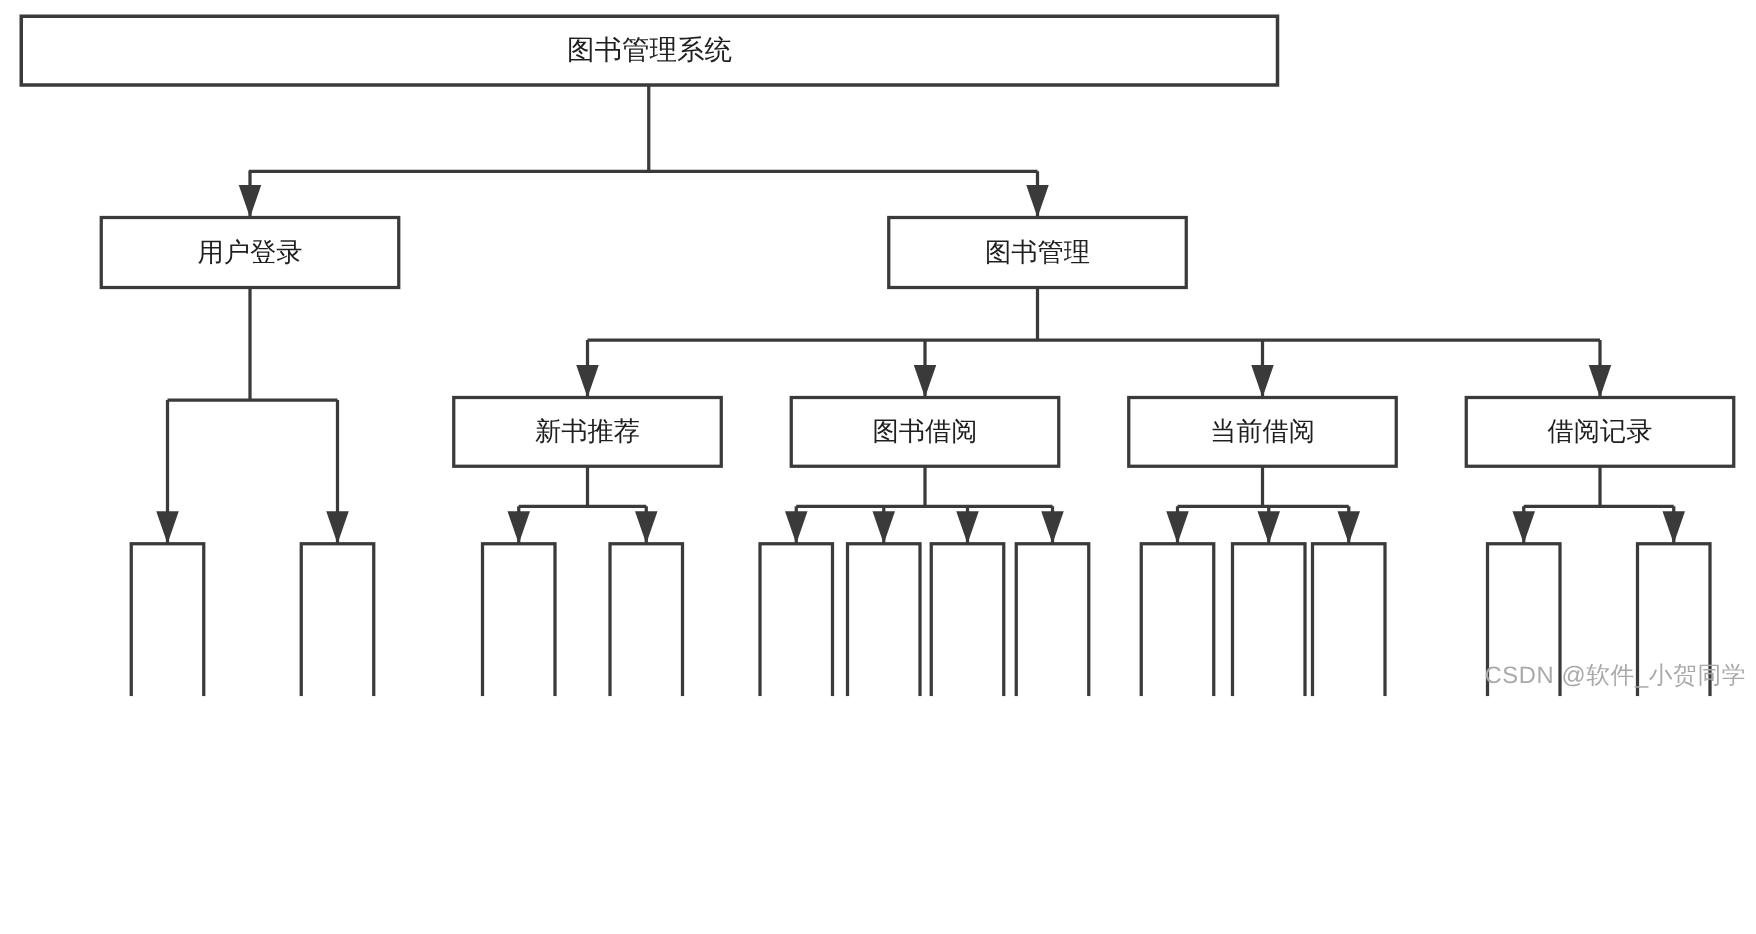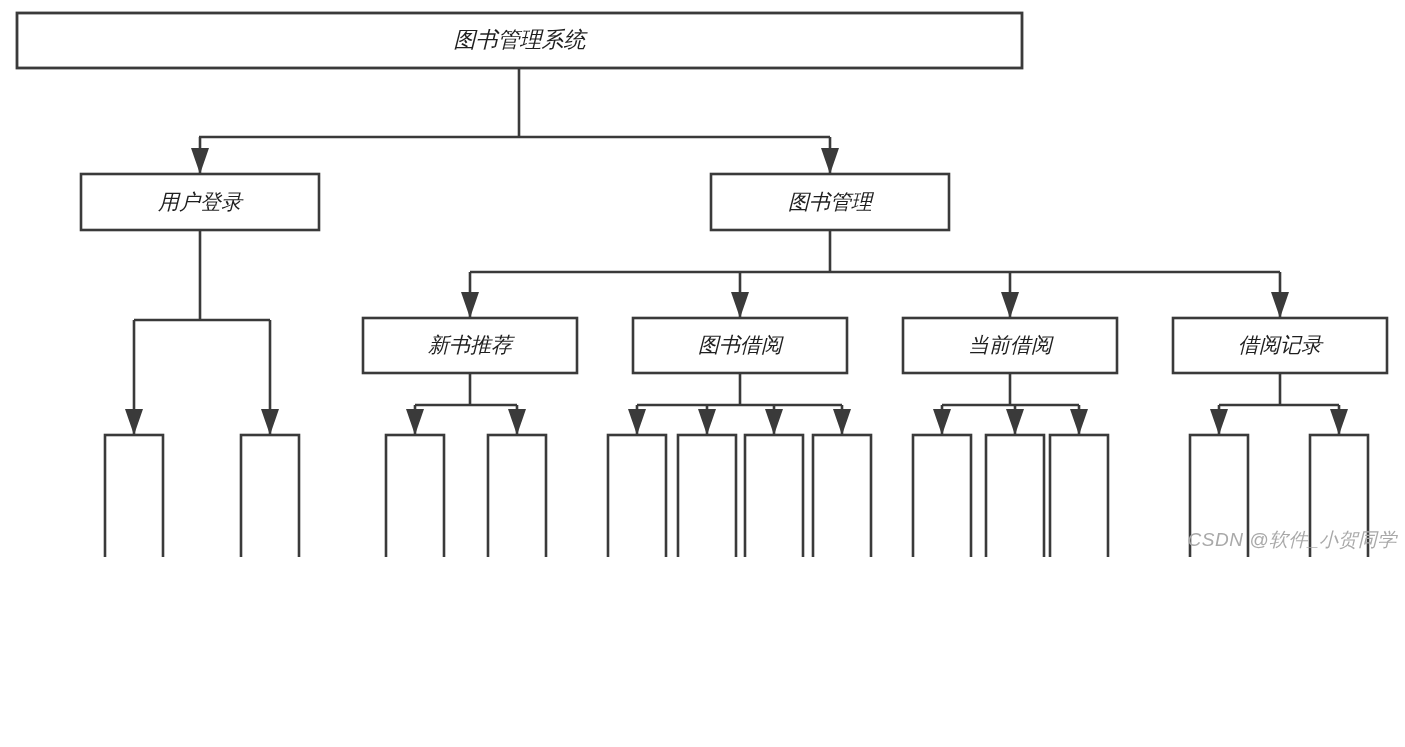--- a/index.html
+++ b/index.html
@@ -9,21 +9,20 @@
   }
   body {
     font-family: "Liberation Sans", "DejaVu Sans", sans-serif;
   }
   #diagram-root {
     position: relative;
     width: 1405px;
     height: 557px;
     background: #ffffff;
     overflow: hidden;
-    font-style: italic;
   }
   svg.diagram-canvas {
     position: absolute;
     left: 0;
     top: 0;
     width: 1405px;
     height: 747px;
     display: block;
   }
   .node-box {

